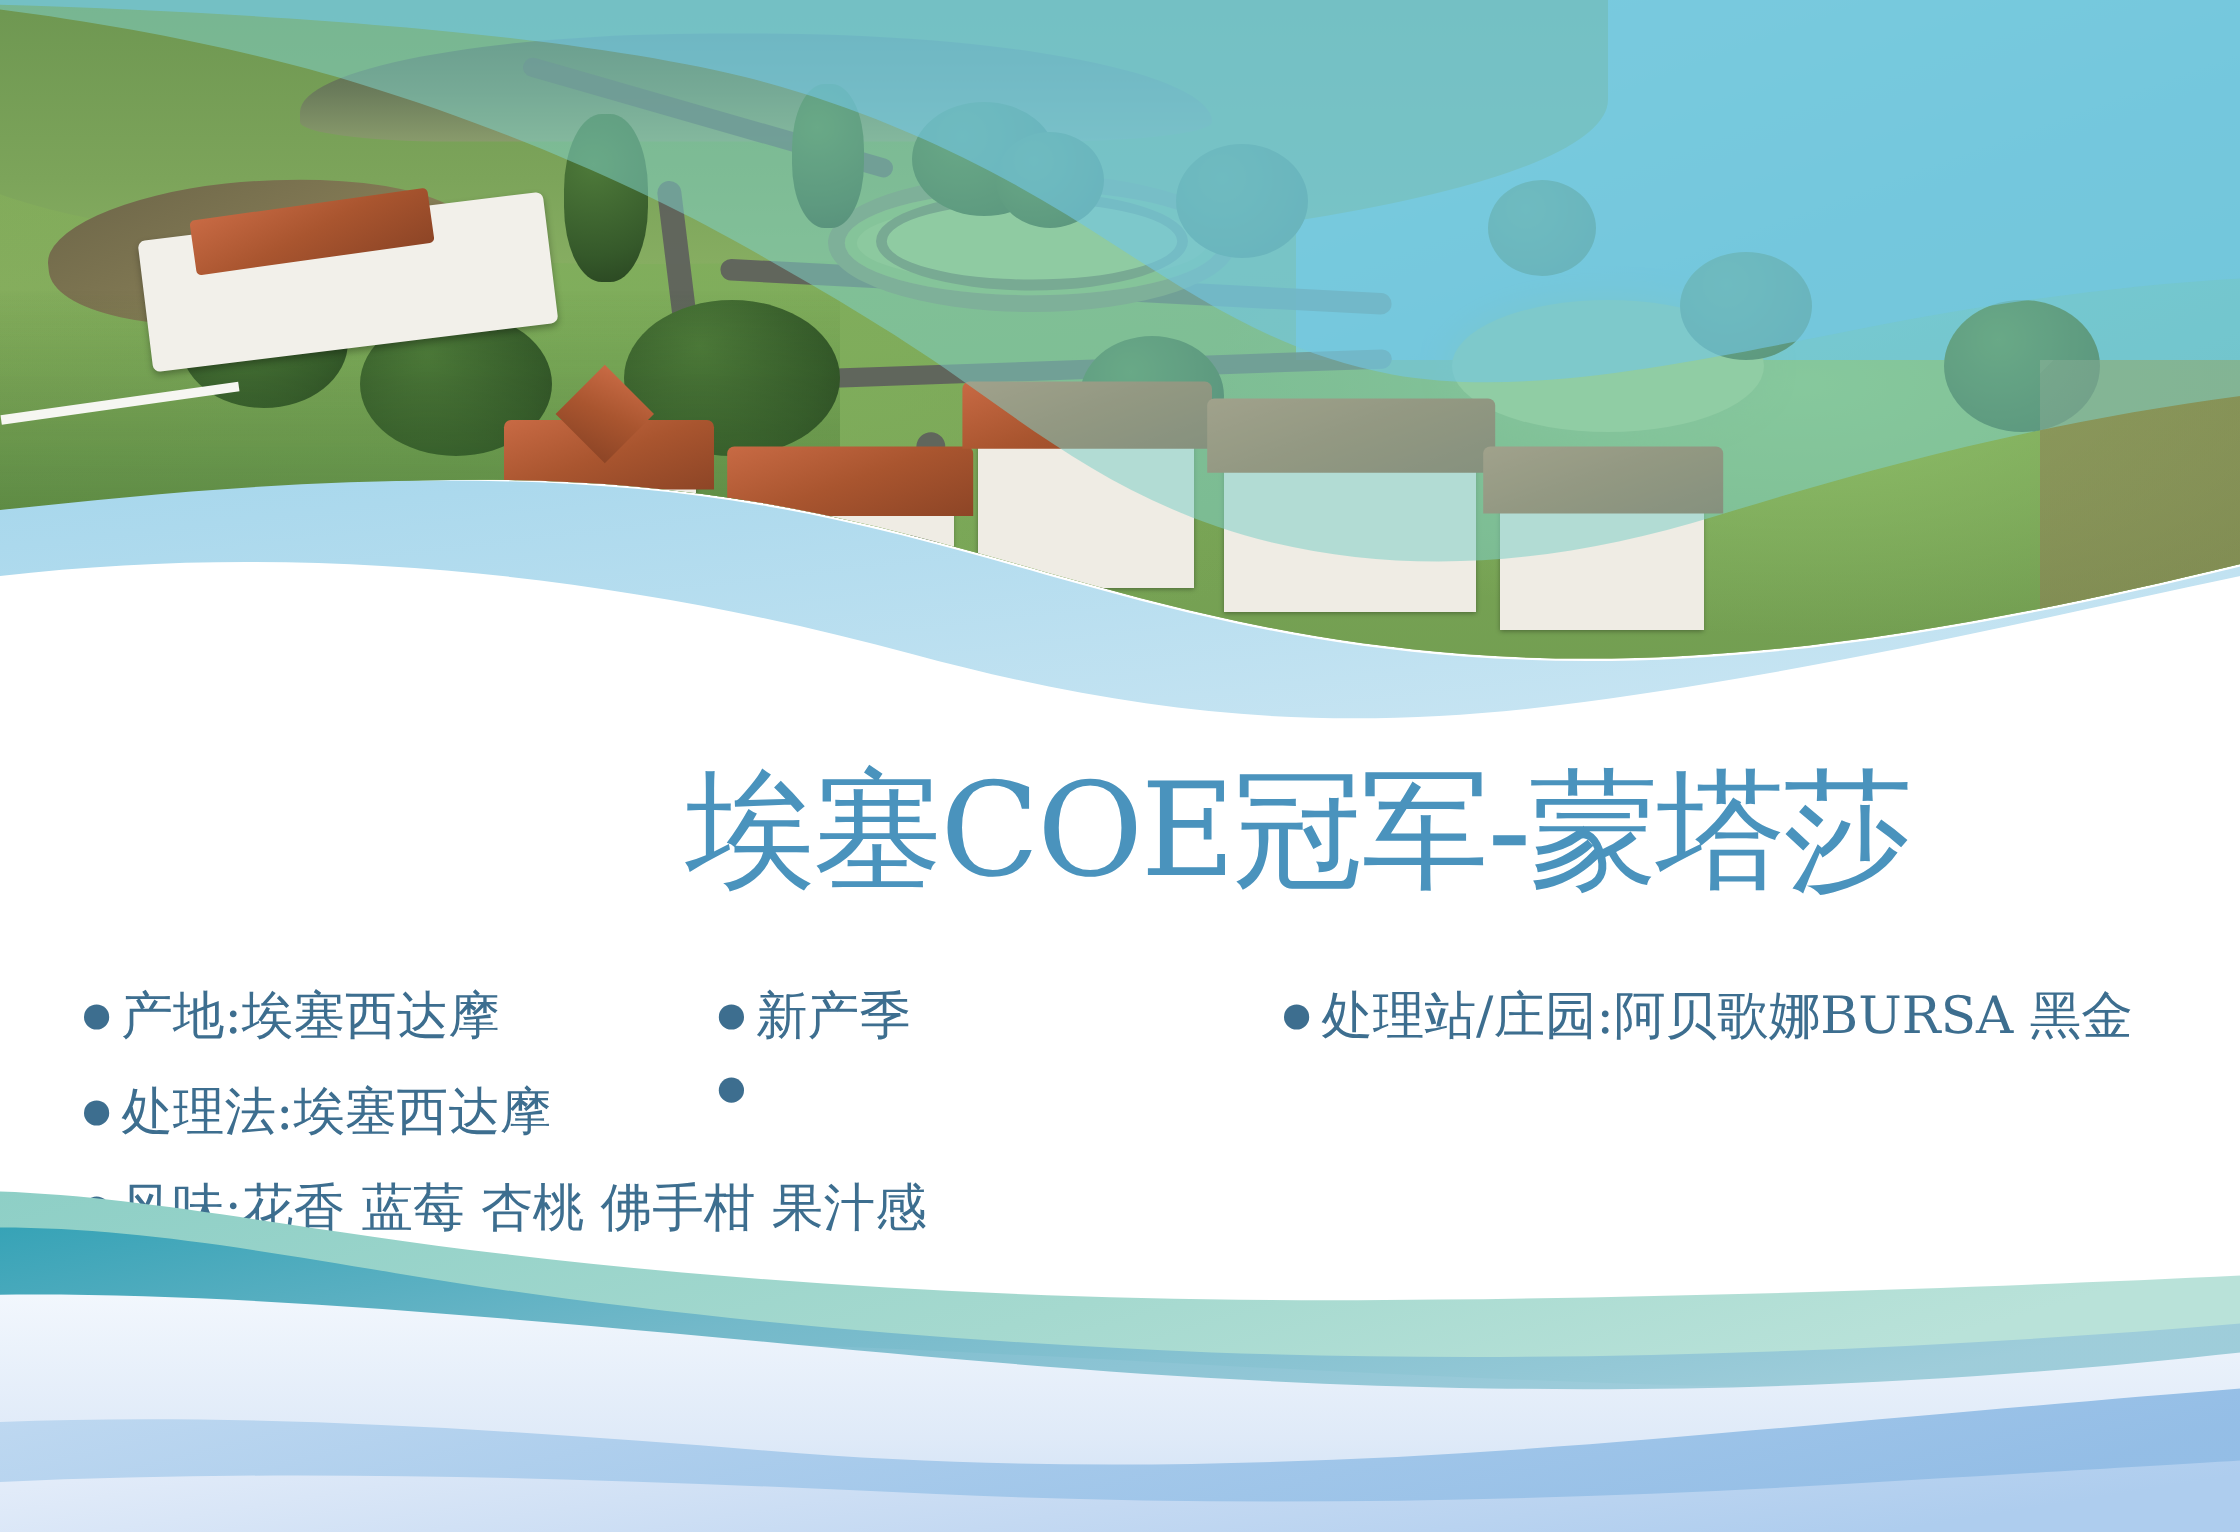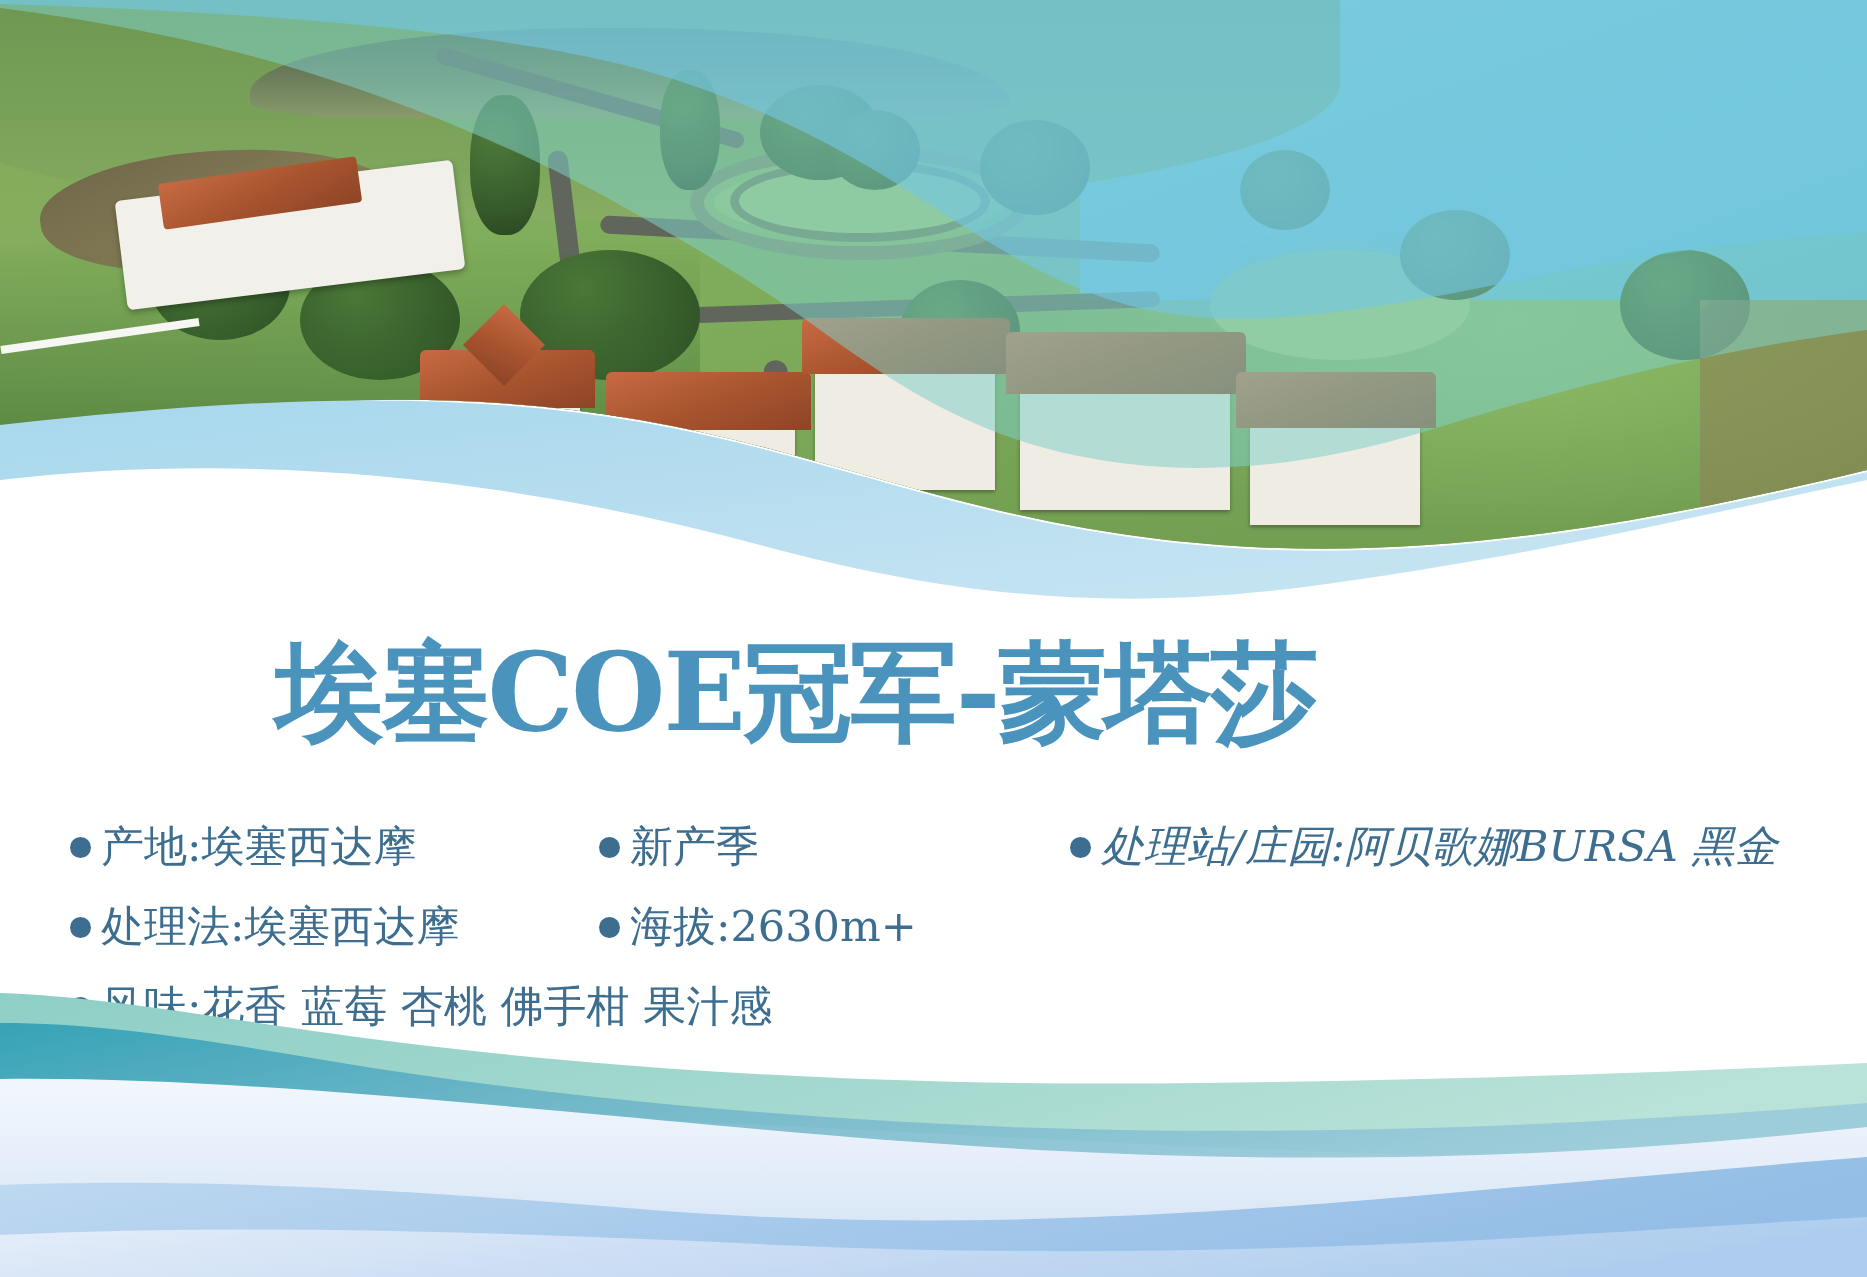--- a/index.html
+++ b/index.html
@@ -124,23 +124,23 @@
 
   
   #white-body {
     position:absolute; left:0; top:330px; width:1867px; height:947px;
   }
 
   
   #title {
     position:absolute;
     left:0; top:636px; width:1592px;
-    text-align:center;
+    text-align:right;
     font-family:"DejaVu Serif", serif;
-    font-weight:700;
+    font-weight:400;
     font-size:108px;
     letter-spacing:-2px;
     color:#4a93bd;
     line-height:1.05;
     white-space:nowrap;
   }
 
   
   #info {
     position:absolute;
@@ -163,21 +163,21 @@
   }
   .bullet {
     flex:0 0 auto;
     width:21px; height:21px;
     border-radius:50%;
     background:#3d6e8f;
     display:inline-block;
   }
   .c1 { left:0px; }
   .c2 { left:529px; }
-  .c3 { left:1000px;font-style:italic; }
+  .c3 { left:1000px; }
 
   
   #footer-waves {
     position:absolute; left:0; bottom:0; width:1867px; height:300px;
   }
 </style>
 </head>
 <body>
 
 <div id="poster">
@@ -286,21 +286,20 @@
       </div>
     </div>
 
     <div class="info-row">
       <div class="info-item c1">
         <span class="bullet"></span>
         <span>处理法:埃塞西达摩</span>
       </div>
       <div class="info-item c2">
         <span class="bullet"></span>
-        <span>海拔:2630m+</span>
       </div>
     </div>
 
     <div class="info-row">
       <div class="info-item c1">
         <span class="bullet"></span>
         <span>风味:花香  蓝莓  杏桃  佛手柑  果汁感</span>
       </div>
     </div>
 

